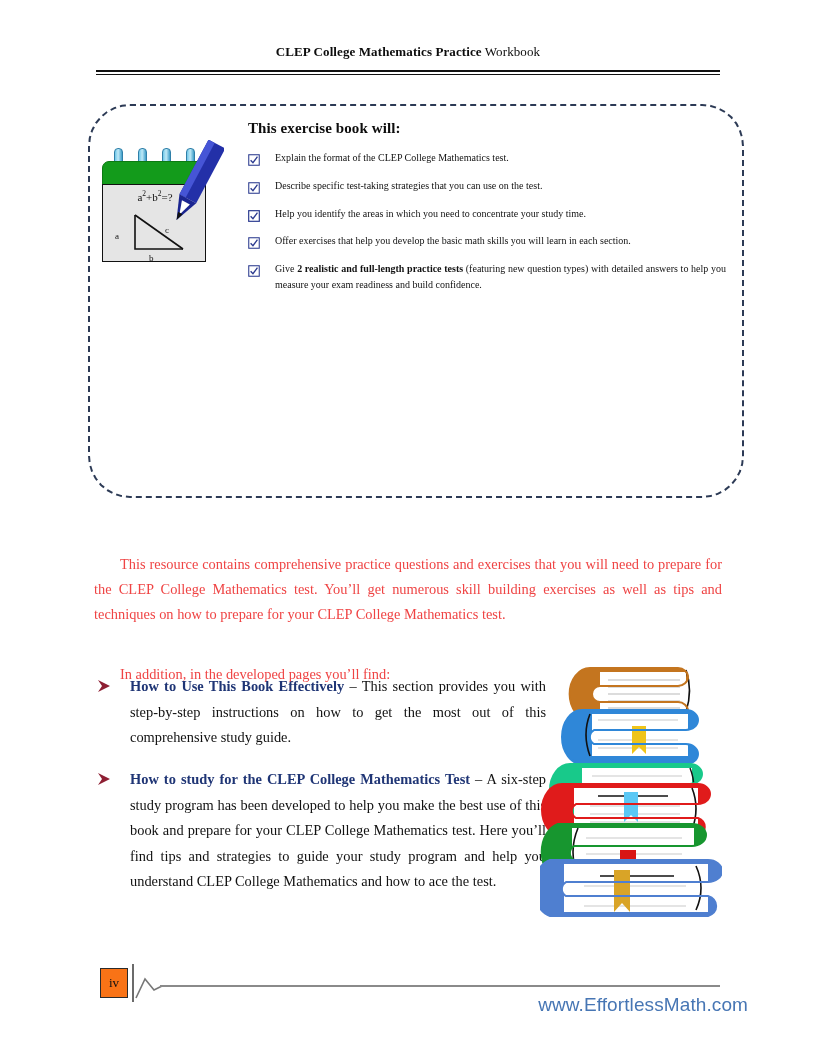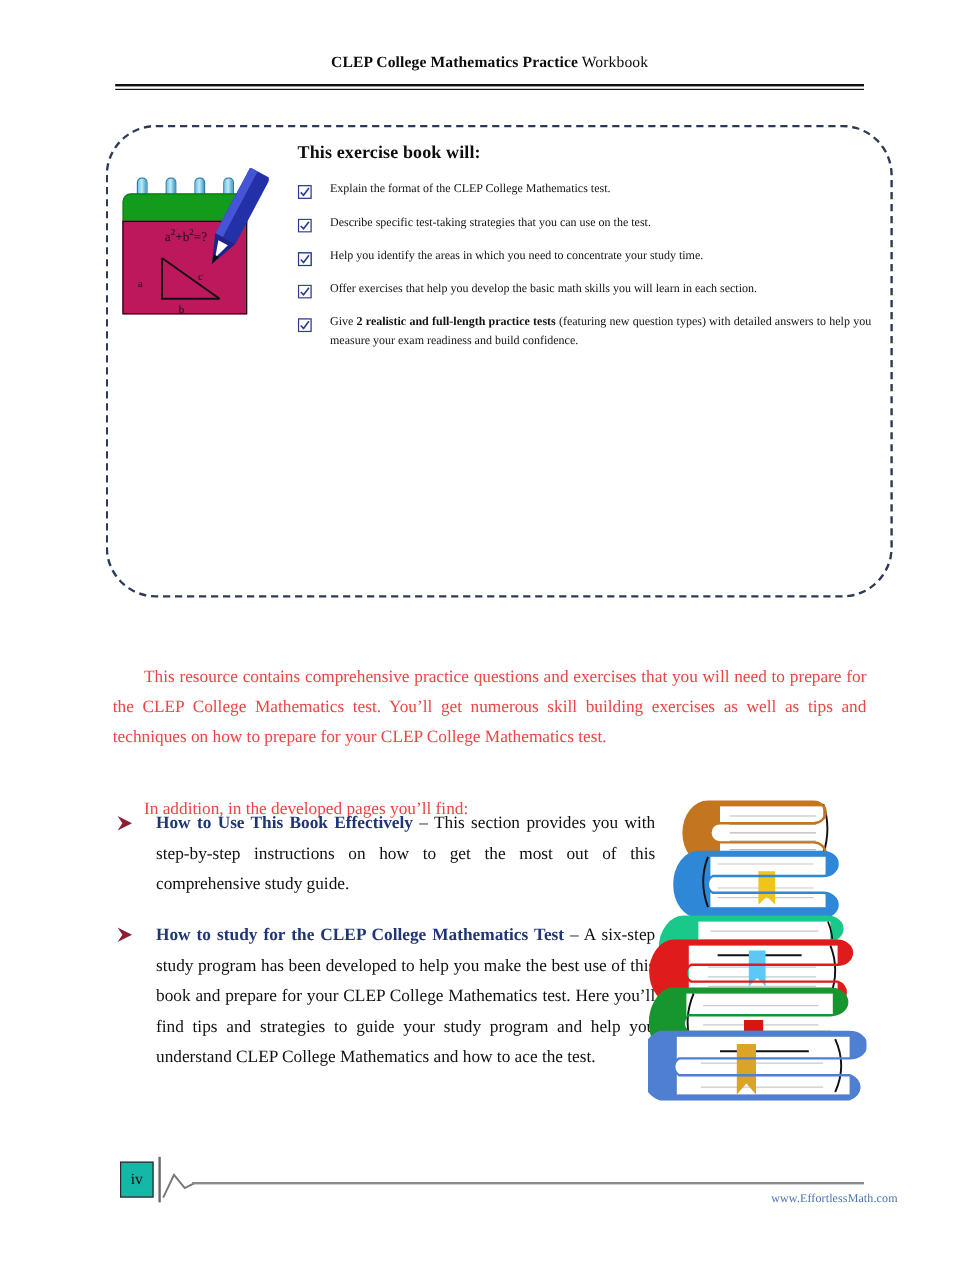--- a/index.html
+++ b/index.html
@@ -89,21 +89,21 @@
     width: 104px; height: 26px;
     background: #139b1b;
     border-radius: 7px 7px 0 0;
     border: 1px solid #0c7a12;
     box-sizing: border-box;
   }
   .np-page {
     position: absolute;
     left: 2px; top: 36px;
     width: 104px; height: 78px;
-    background: #be185d;
+    background: #e5e5e5;
     border: 1.6px solid #111;
     box-sizing: border-box;
   }
   .np-formula {
     position: absolute;
     left: 0; top: 4px;
     width: 104px;
     text-align: center;
     font-size: 11px;
     color: #111;
@@ -220,21 +220,21 @@
     left: 100px;
     top: 968px;
     width: 28px;
     height: 30px;
     border: 1.3px solid #2b2b2b;
     box-sizing: border-box;
     text-align: center;
     font-size: 13px;
     line-height: 28px;
     color: #111;
-    background: #14b8a6;
+    background: #f97316;
   }
   .footer-divider {
     position: absolute;
     left: 132px;
     top: 964px;
     width: 2px;
     height: 38px;
     background: #6b6b6b;
   }
   .footer-zig { position: absolute; left: 132px; top: 964px; }
@@ -243,22 +243,22 @@
     left: 160px;
     top: 985px;
     width: 560px;
     height: 2px;
     background: #8a8a8a;
   }
   .footer-url {
     position: absolute;
     right: 68px;
     top: 994px;
-    font-family: Liberation Serif, serif;
-    font-size: 10px;
+    font-family: Liberation Sans, sans-serif;
+    font-size: 19px;
     color: #4776b4;
     letter-spacing: 0.1px;
   }
 </style>
 </head>
 <body>
 
 <div class="page-header">
   <div class="header-title">
     <span class="hdr-bold">CLEP College Mathematics Practice</span><span class="hdr-reg"> Workbook</span>

